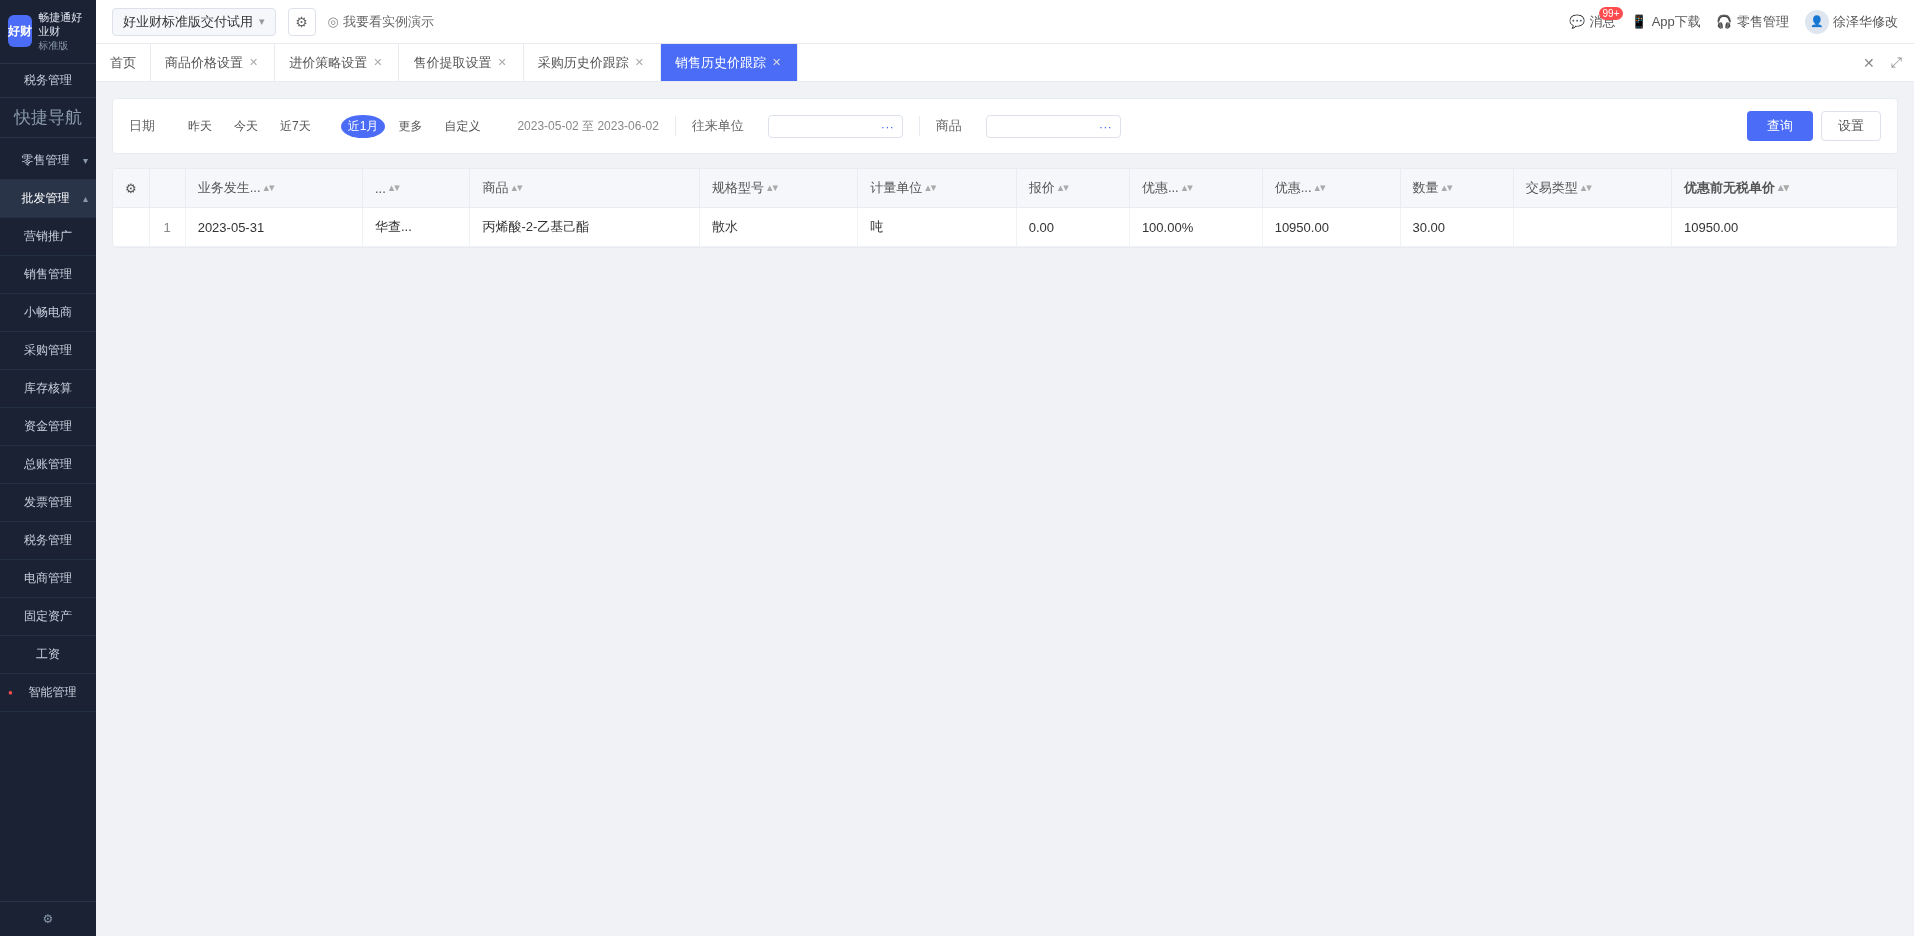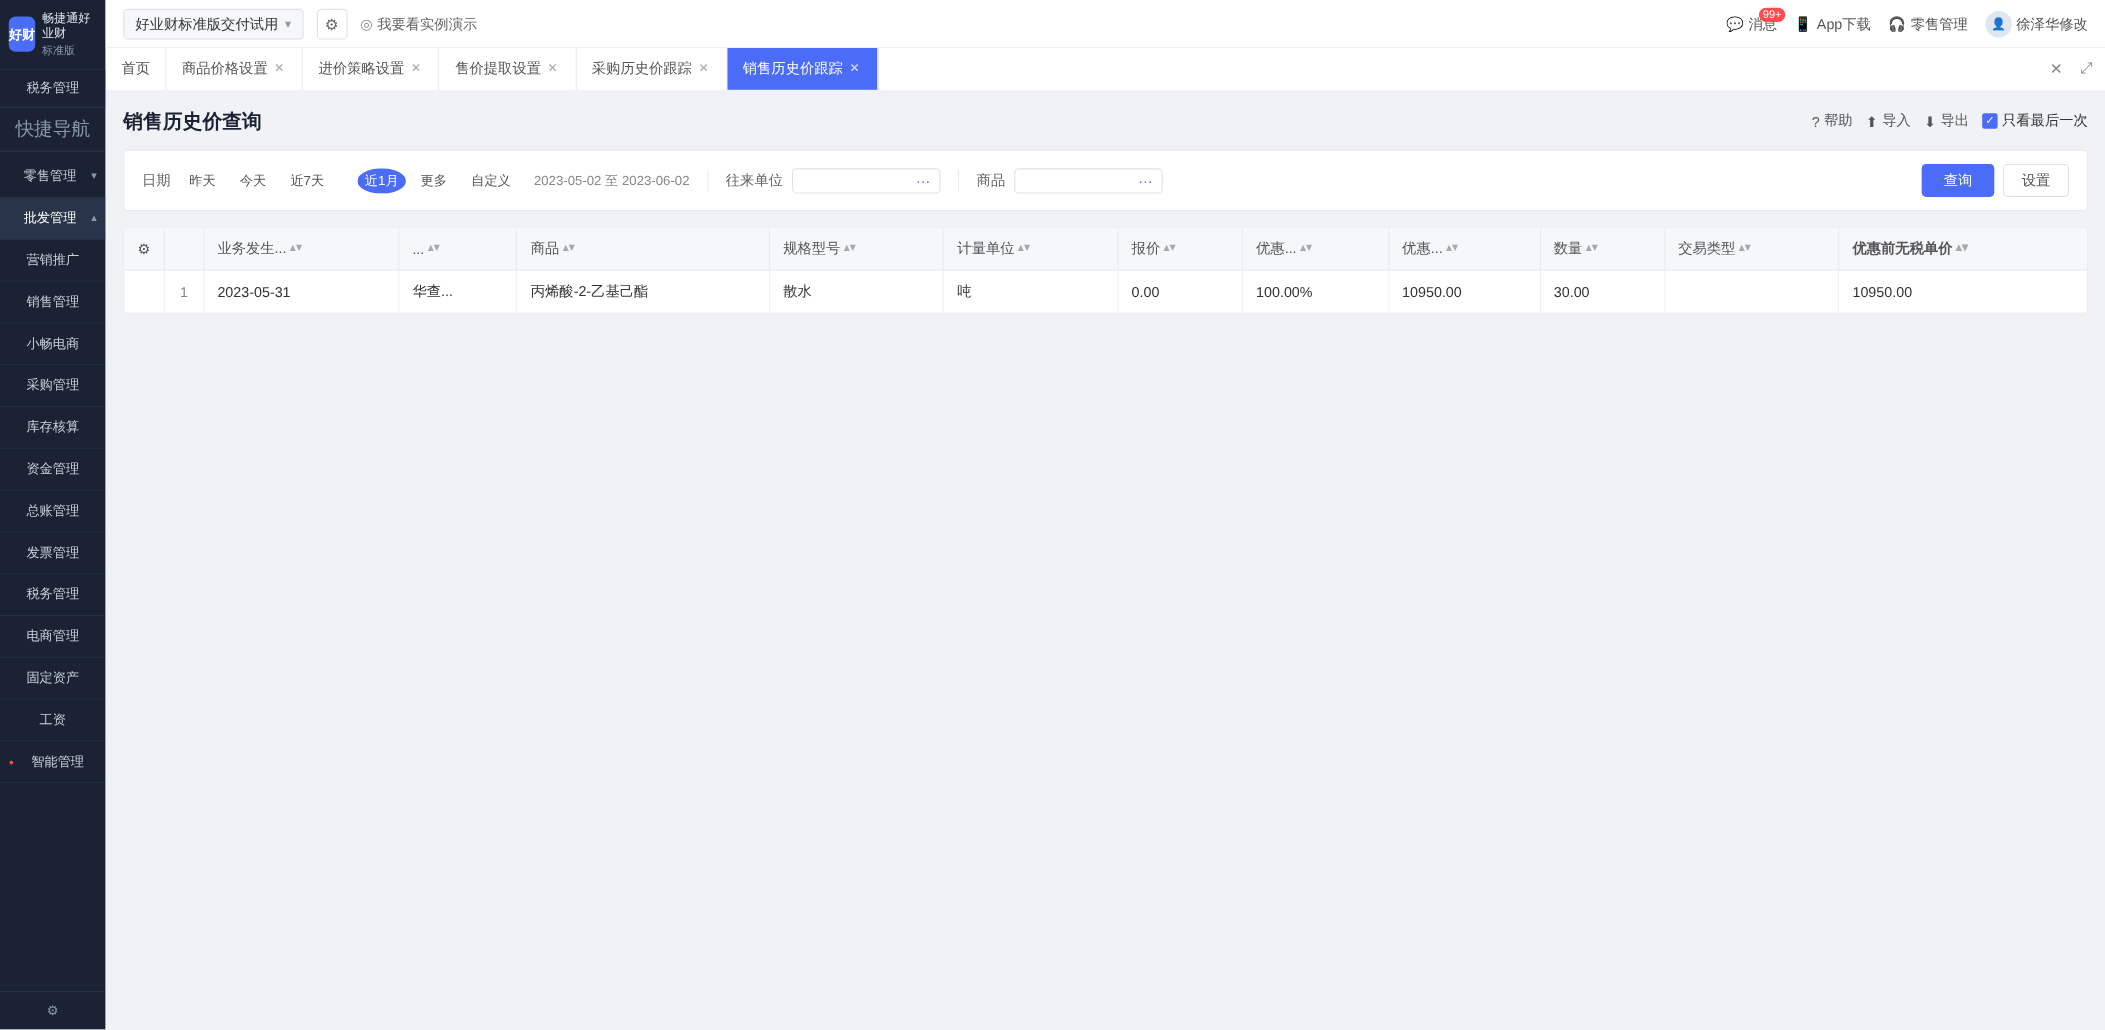--- a/index.html
+++ b/index.html
@@ -233,21 +233,21 @@
       border: 1px solid #e8ecf0;
       border-radius: 4px;
       padding: 12px 16px;
       margin-bottom: 14px;
       display: flex;
       align-items: center;
       gap: 16px;
       flex-wrap: wrap;
     }
     .filter-group {
-      display: flex; align-items: center; gap: 8px;
+      display: flex; align-items: center; gap: 24px;
     }
     .filter-label { color: #666; font-size: 13px; white-space: nowrap; }
     .date-btns { display: flex; align-items: center; gap: 4px; }
     .date-btn {
       padding: 2px 8px;
       border-radius: 3px;
       cursor: pointer;
       font-size: 12px;
       color: #555;
       border: 1px solid transparent;
@@ -463,41 +463,20 @@
       <span class="tab-close">✕</span>
     </div>
     <div class="tabbar-right">
       <span class="tabbar-btn">✕</span>
       <span class="tabbar-btn">⤢</span>
     </div>
   </div>
 
   <div class="page-content">
 
-    <div class="page-header">
-      <h1 class="page-title">销售历史价查询</h1>
-      <div class="page-actions">
-        <div class="page-action-item">
-          <span>?</span>
-          <span>帮助</span>
-        </div>
-        <div class="page-action-item">
-          <span>⬆</span>
-          <span>导入</span>
-        </div>
-        <div class="page-action-item">
-          <span>⬇</span>
-          <span>导出</span>
-        </div>
-        <label class="only-last-checkbox">
-          <div class="checkbox-checked">✓</div>
-          <span>只看最后一次</span>
-        </label>
-      </div>
-    </div>
 
     <div class="filter-bar">
       <div class="filter-group">
         <span class="filter-label">日期</span>
         <div class="date-btns">
           <span class="date-btn">昨天</span>
           <span class="date-btn">今天</span>
           <span class="date-btn">近7天</span>
           <span class="date-btn active">近1月</span>
           <span class="date-btn">更多</span>

